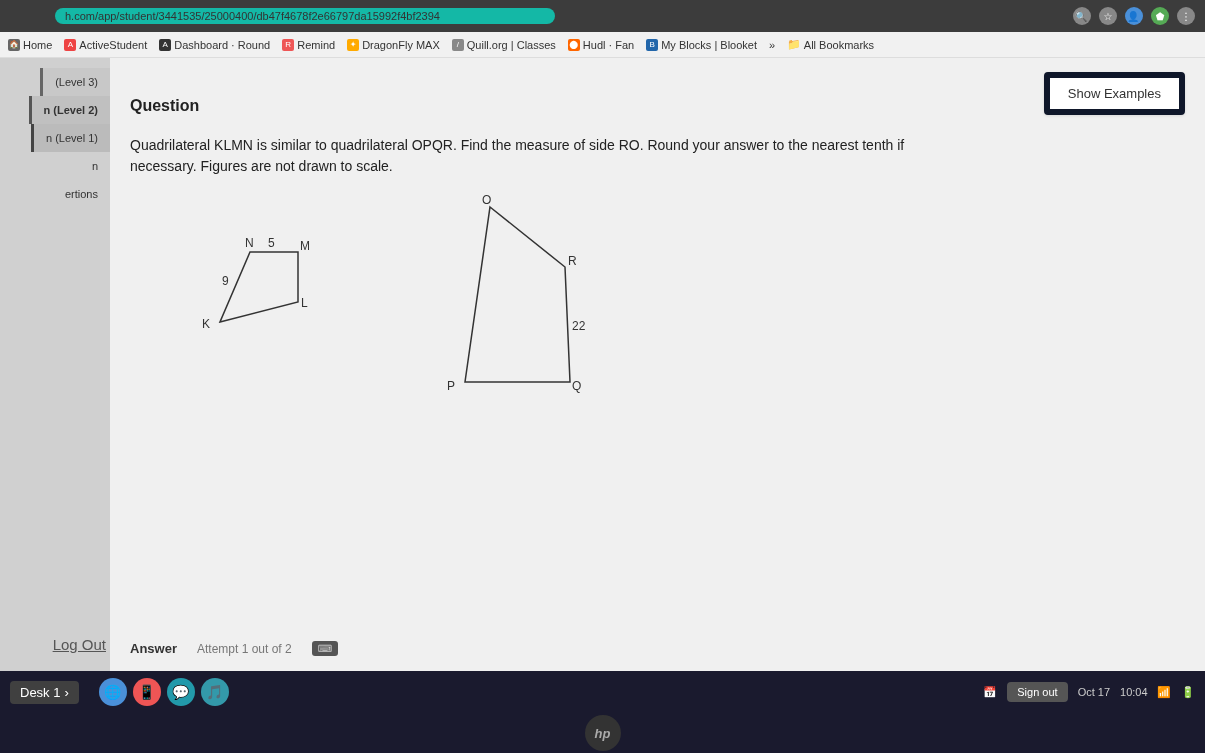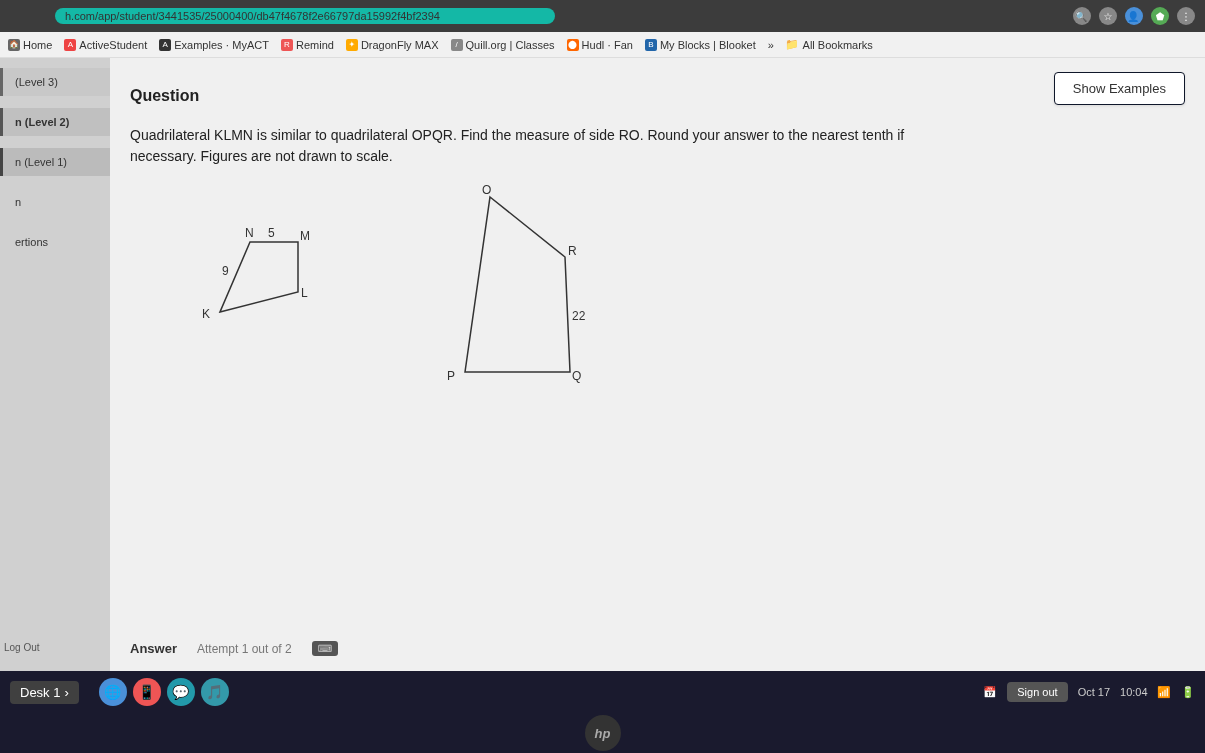--- a/index.html
+++ b/index.html
@@ -89,21 +89,22 @@
       overflow: hidden;
     }
 
     
     .sidebar {
       width: 110px;
       background: #d0d0d0;
       display: flex;
       flex-direction: column;
       padding: 10px 0;
-      gap: 12px;
+      gap: 0;
+      align-items: flex-end;
     }
     .sidebar-item {
       padding: 8px 12px;
       font-size: 11px;
       color: #333;
       cursor: pointer;
       border-left: 3px solid transparent;
     }
     .sidebar-item.active-level3 {
       border-left: 3px solid #666;
@@ -114,23 +115,24 @@
       background: #c0c0c0;
       font-weight: bold;
     }
     .sidebar-item.active-level1 {
       border-left: 3px solid #444;
       background: #bbb;
     }
     .sidebar-footer {
       margin-top: auto;
       padding: 8px 4px;
-      font-size: 10px;
+      font-size: 15px;
       color: #555;
       cursor: pointer;
+      text-decoration: underline;
     }
 
     
     .content-area {
       flex: 1;
       background: #f0f0f0;
       padding: 0;
       display: flex;
       flex-direction: column;
       overflow: hidden;
@@ -144,21 +146,21 @@
       padding: 14px 20px 10px 20px;
       background: #f0f0f0;
     }
     .question-label {
       font-size: 16px;
       font-weight: bold;
       color: #222;
     }
     .show-examples-btn {
       background: white;
-      border: 1px solid #0f172a;
+      border: 6px solid #0f172a;
       border-radius: 4px;
       padding: 8px 18px;
       font-size: 13px;
       color: #333;
       cursor: pointer;
       box-shadow: 0 1px 3px rgba(0,0,0,0.1);
     }
 
     
     .question-content {
@@ -338,21 +340,21 @@
   <div class="bookmark-item">
     <div class="bookmark-icon">🏠</div>
     <span>Home</span>
   </div>
   <div class="bookmark-item">
     <div class="bookmark-icon" style="background:#e44;">A</div>
     <span>ActiveStudent</span>
   </div>
   <div class="bookmark-item">
     <div class="bookmark-icon" style="background:#333;">A</div>
-    <span>Examples · MyACT</span>
+    <span>Dashboard · Round</span>
   </div>
   <div class="bookmark-item">
     <div class="bookmark-icon" style="background:#e55;">R</div>
     <span>Remind</span>
   </div>
   <div class="bookmark-item">
     <div class="bookmark-icon" style="background:#fa0;">✦</div>
     <span>DragonFly MAX</span>
   </div>
   <div class="bookmark-item">

